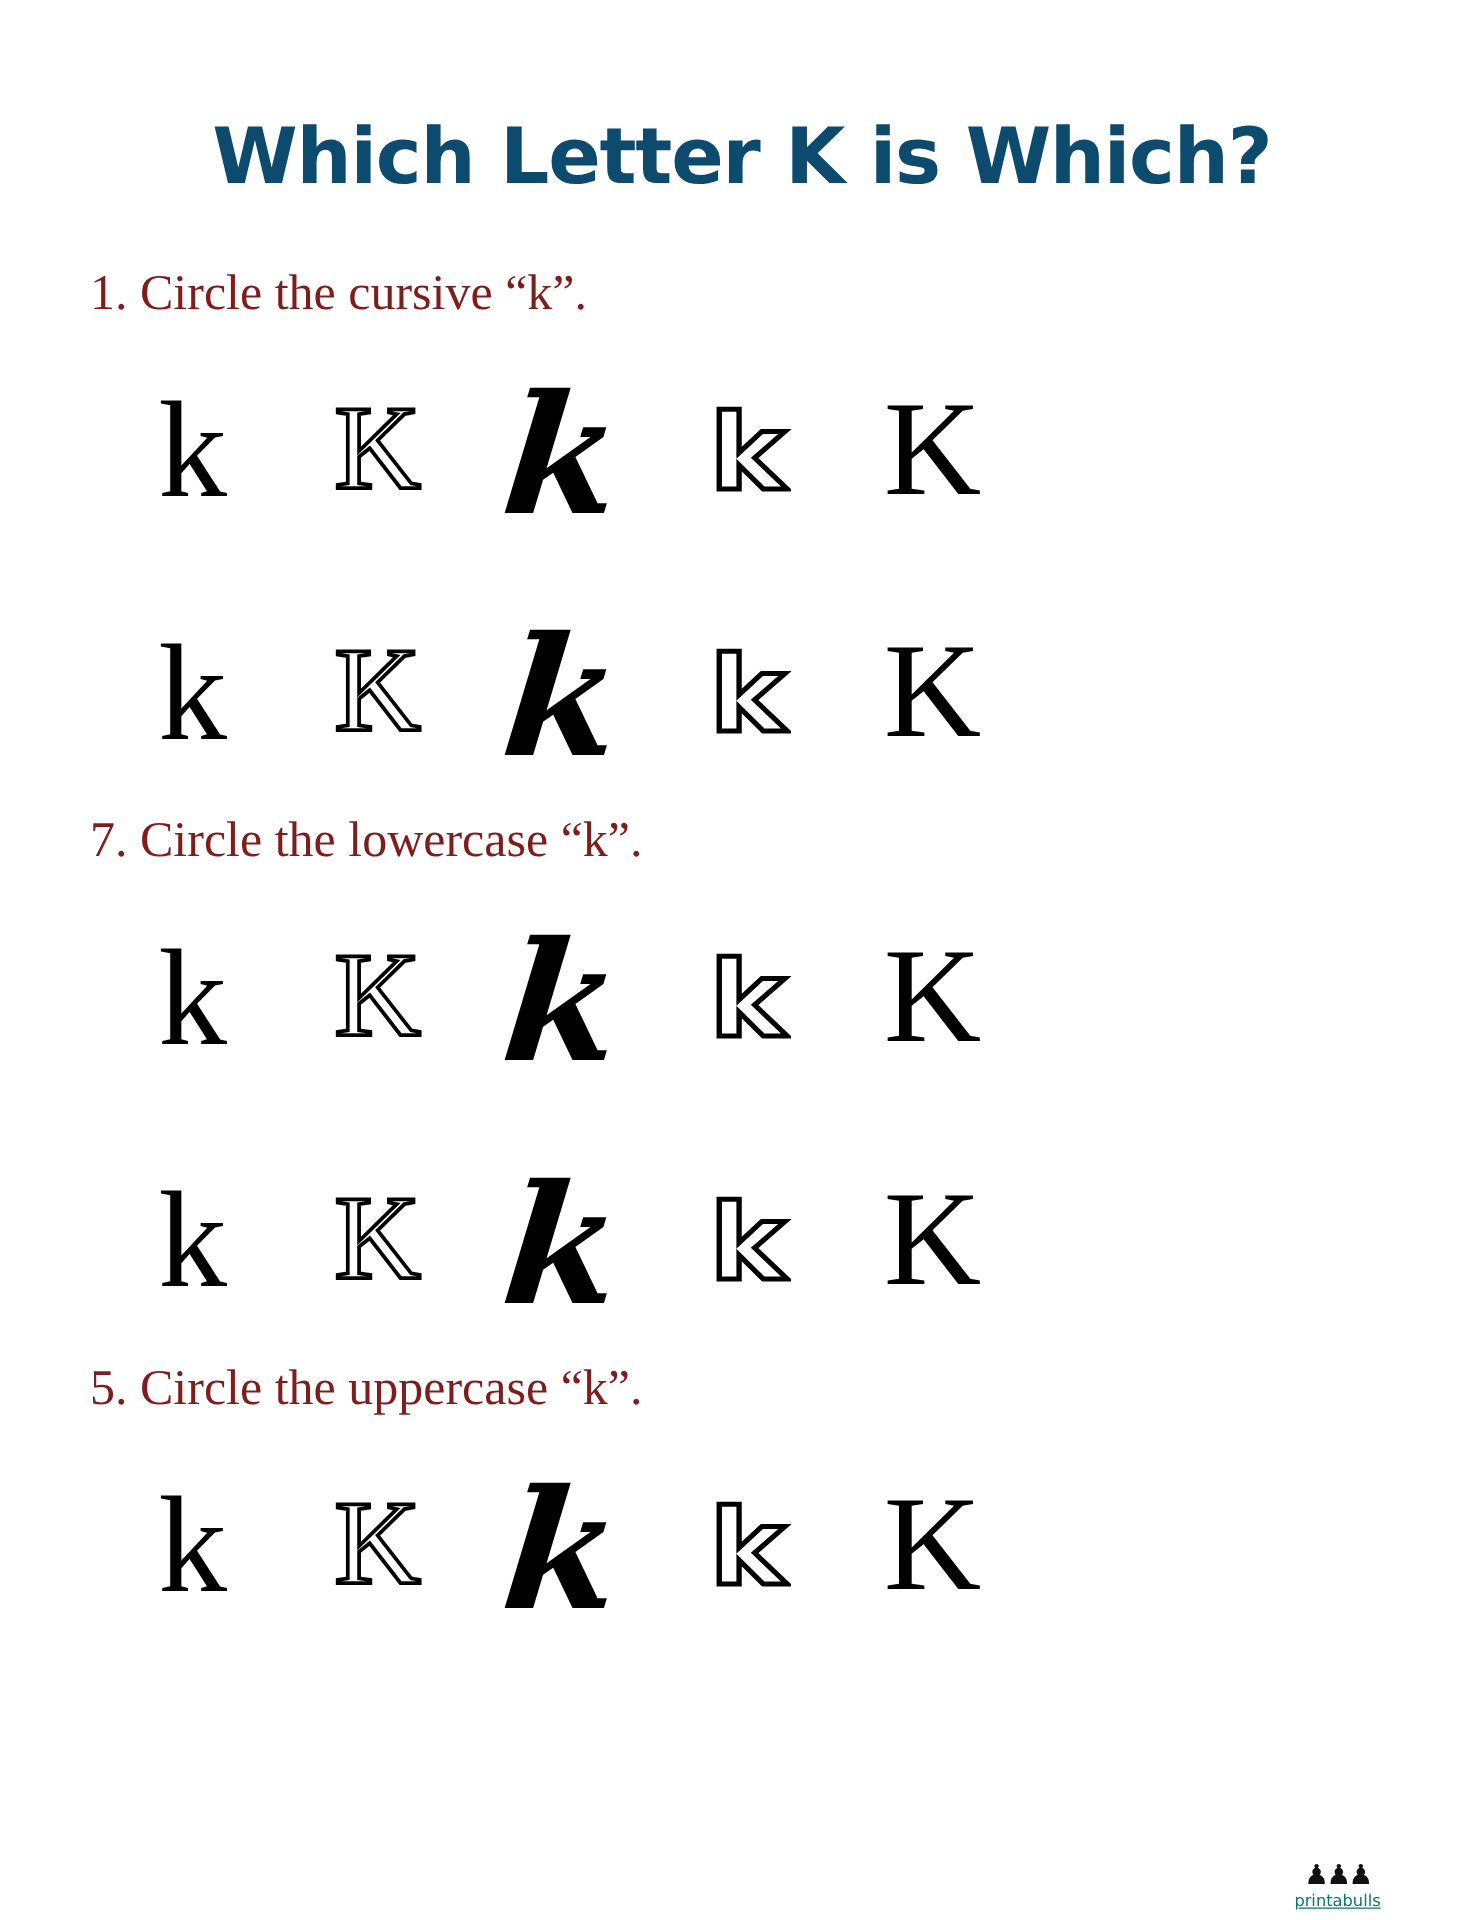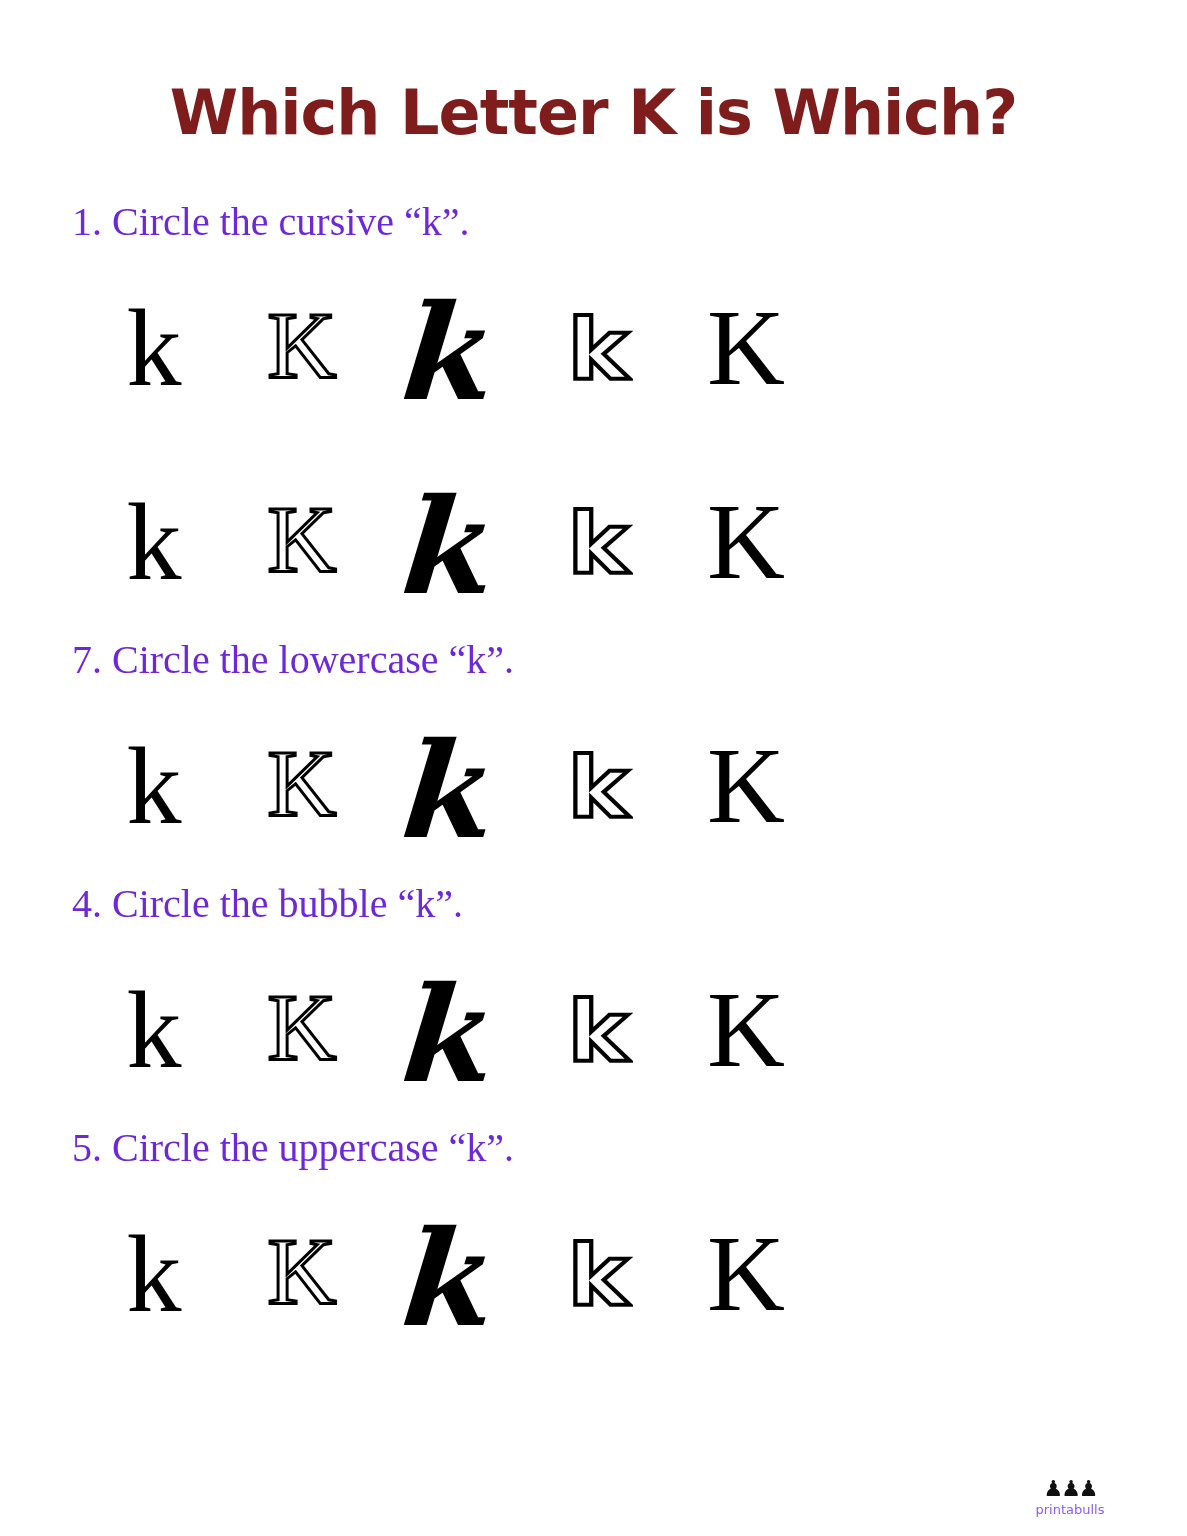--- a/index.html
+++ b/index.html
@@ -21,38 +21,38 @@
     position: relative;
     box-sizing: border-box;
     padding: 0 70px;
   }
   .worksheet-title {
     text-align: center;
     font-family: "DejaVu Sans", sans-serif;
     font-weight: 900;
     font-size: 62px;
     letter-spacing: -1px;
-    margin: 0;
+    margin: 12px;
     padding-top: 82px;
     line-height: 1;
-    color: #7f1d1d;
+    color: #0c4a6e;
   }
   .question-block {
     margin-top: 44px;
   }
   .question-block:first-of-type {
     margin-top: 56px;
   }
   .question-text {
     font-family: "Liberation Serif", serif;
     font-size: 40px;
     line-height: 1.1;
     margin: 0 0 6px 0;
     padding-left: 2px;
-    color: #6d28d9;
+    color: #7f1d1d;
   }
   .letter-row {
     display: flex;
     align-items: flex-end;
     height: 150px;
     padding-left: 10px;
   }
   .letter-cell {
     width: 148px;
     text-align: center;
@@ -124,22 +124,23 @@
     font-family: "DejaVu Sans", sans-serif;
     font-size: 22px;
     line-height: 1;
     letter-spacing: -2px;
     color: #111;
   }
   .footer-name {
     font-family: "DejaVu Sans", sans-serif;
     font-size: 13px;
     line-height: 1.2;
-    color: #8b5cf6;
+    color: #0f766e;
     margin-top: 2px;
+    text-decoration: underline;
   }
 </style>
 </head>
 <body>
 
 <div class="page">
 
   <h1 class="worksheet-title">Which Letter K is Which?</h1>
 
   <div class="question-block">
@@ -198,21 +199,20 @@
       <div class="letter-cell">
         <span class="g-bubble">k</span>
       </div>
       <div class="letter-cell">
         <span class="g-serif-upper">K</span>
       </div>
     </div>
   </div>
 
   <div class="question-block">
-    <p class="question-text">4. Circle the bubble “k”.</p>
     <div class="letter-row">
       <div class="letter-cell">
         <span class="g-serif-lower">k</span>
       </div>
       <div class="letter-cell">
         <span class="g-outline-upper">K</span>
       </div>
       <div class="letter-cell">
         <span class="g-cursive">k</span>
       </div>

